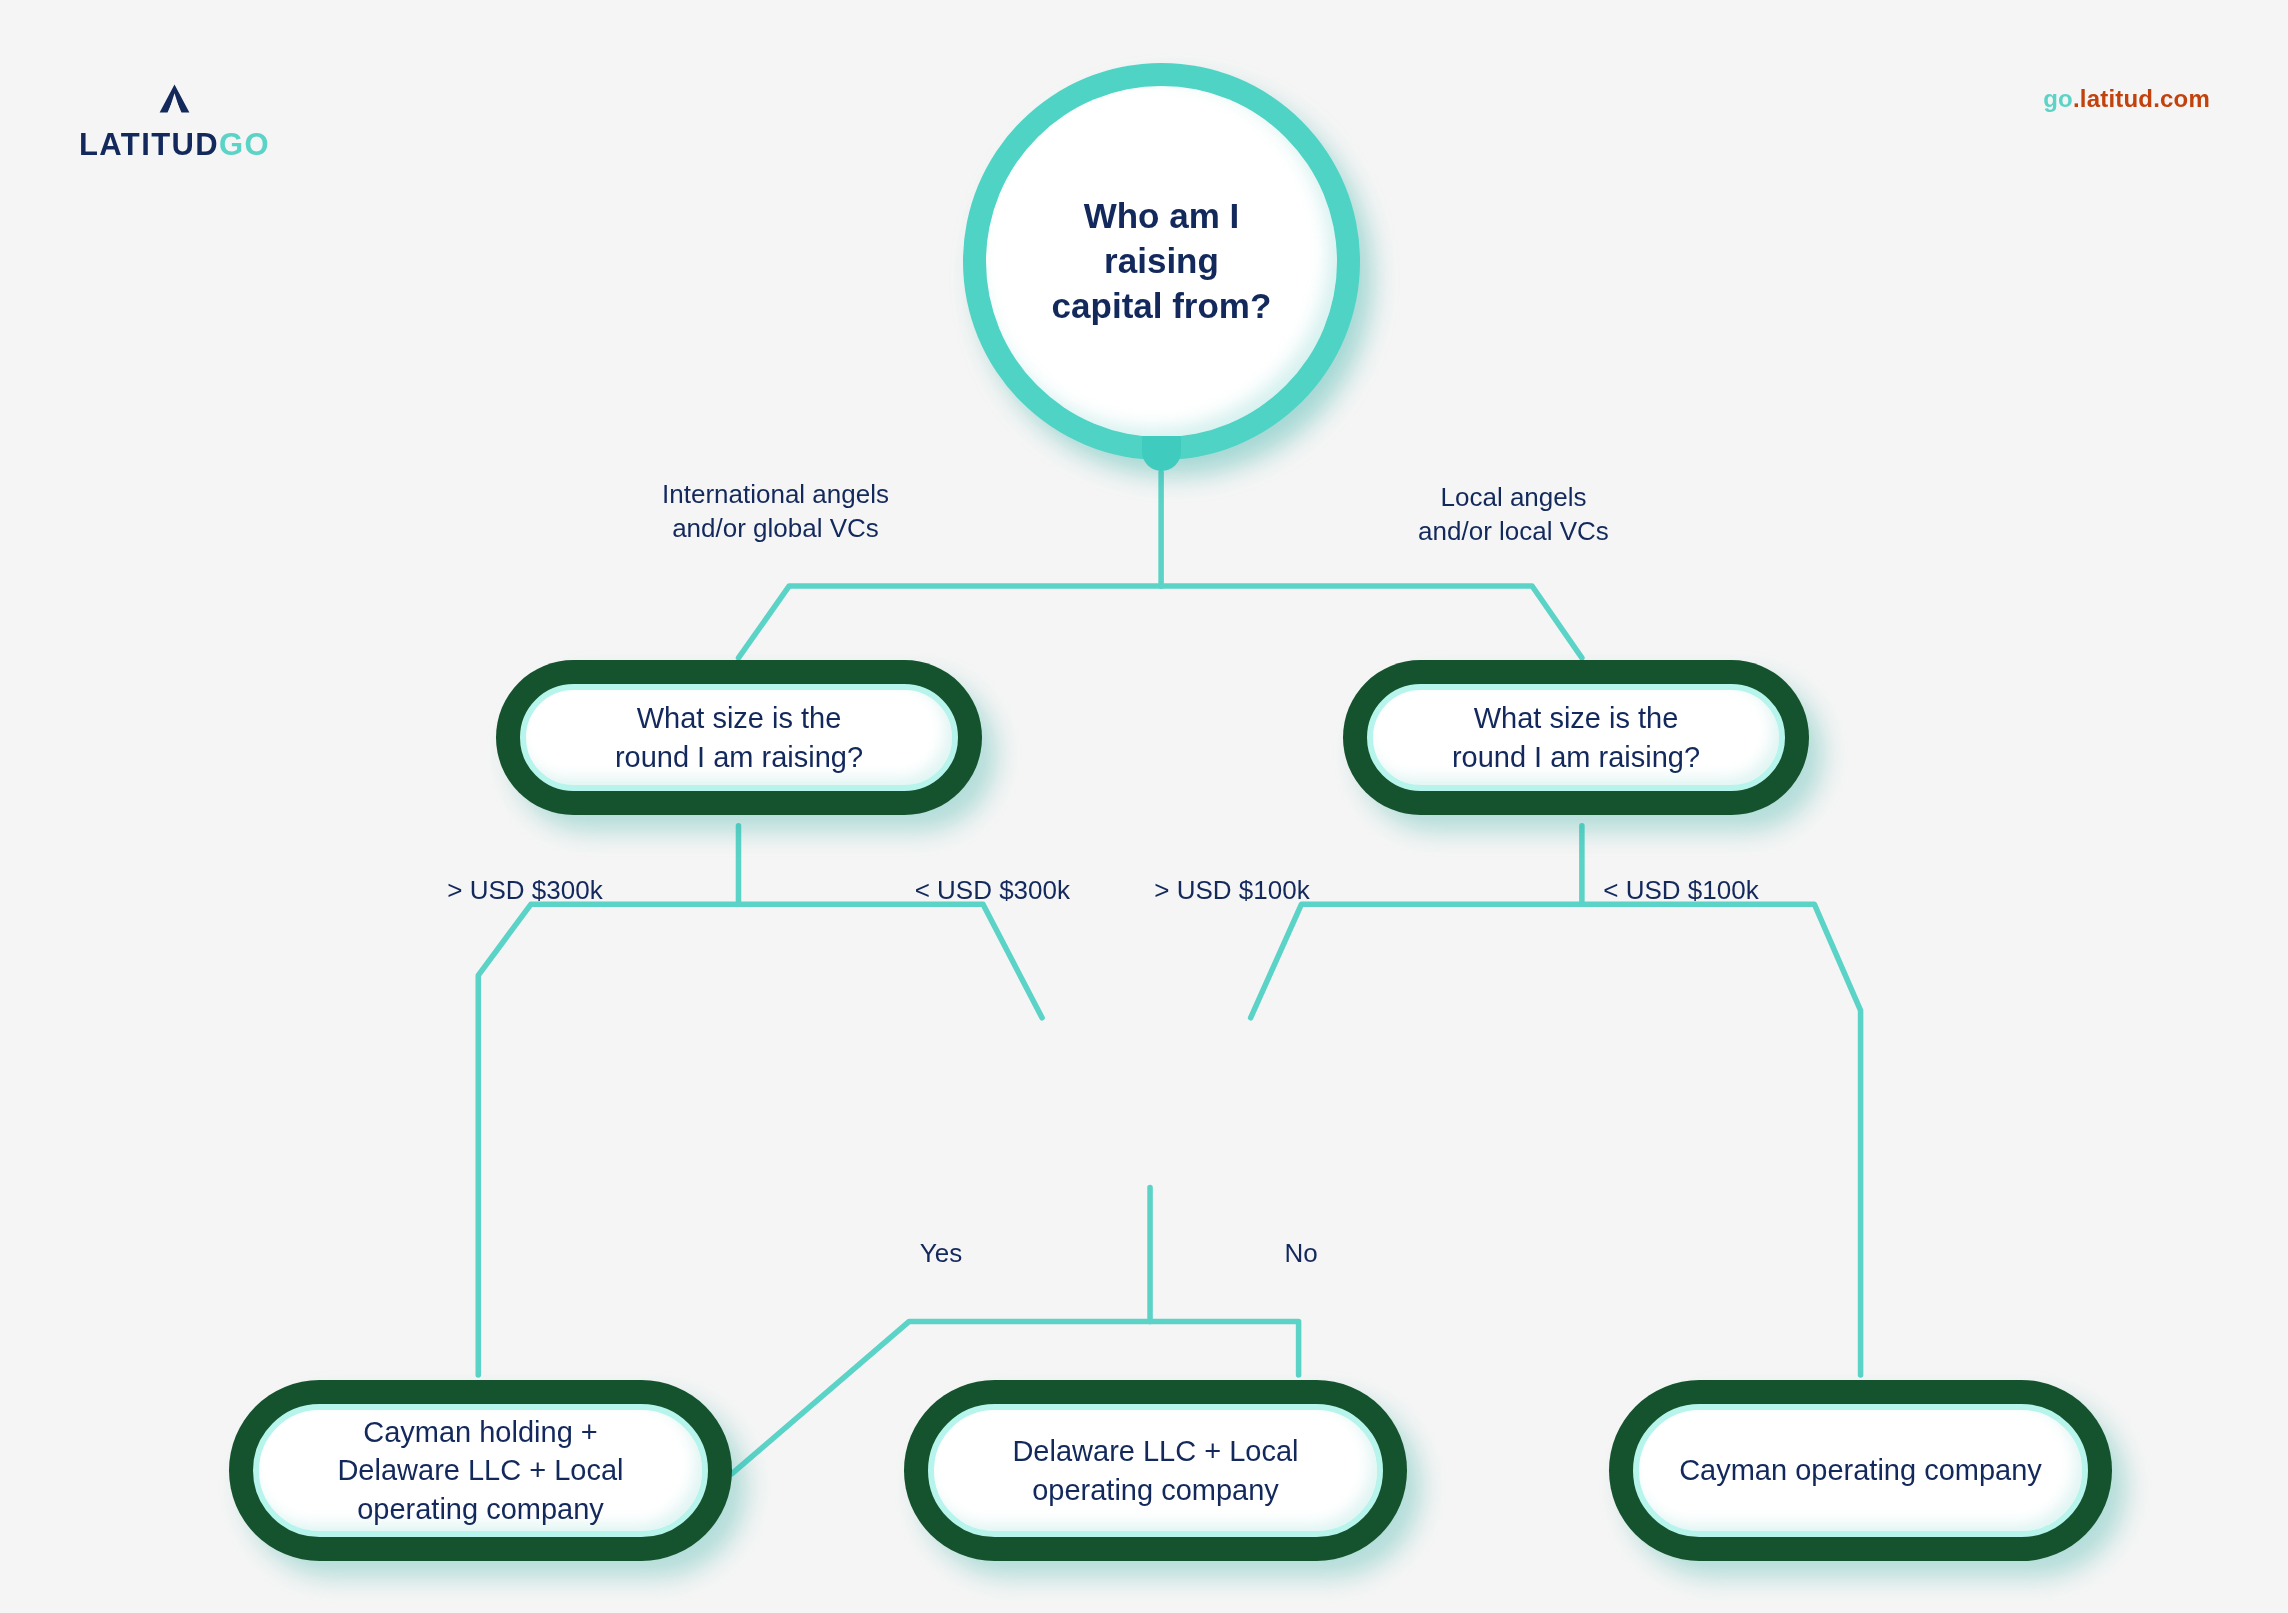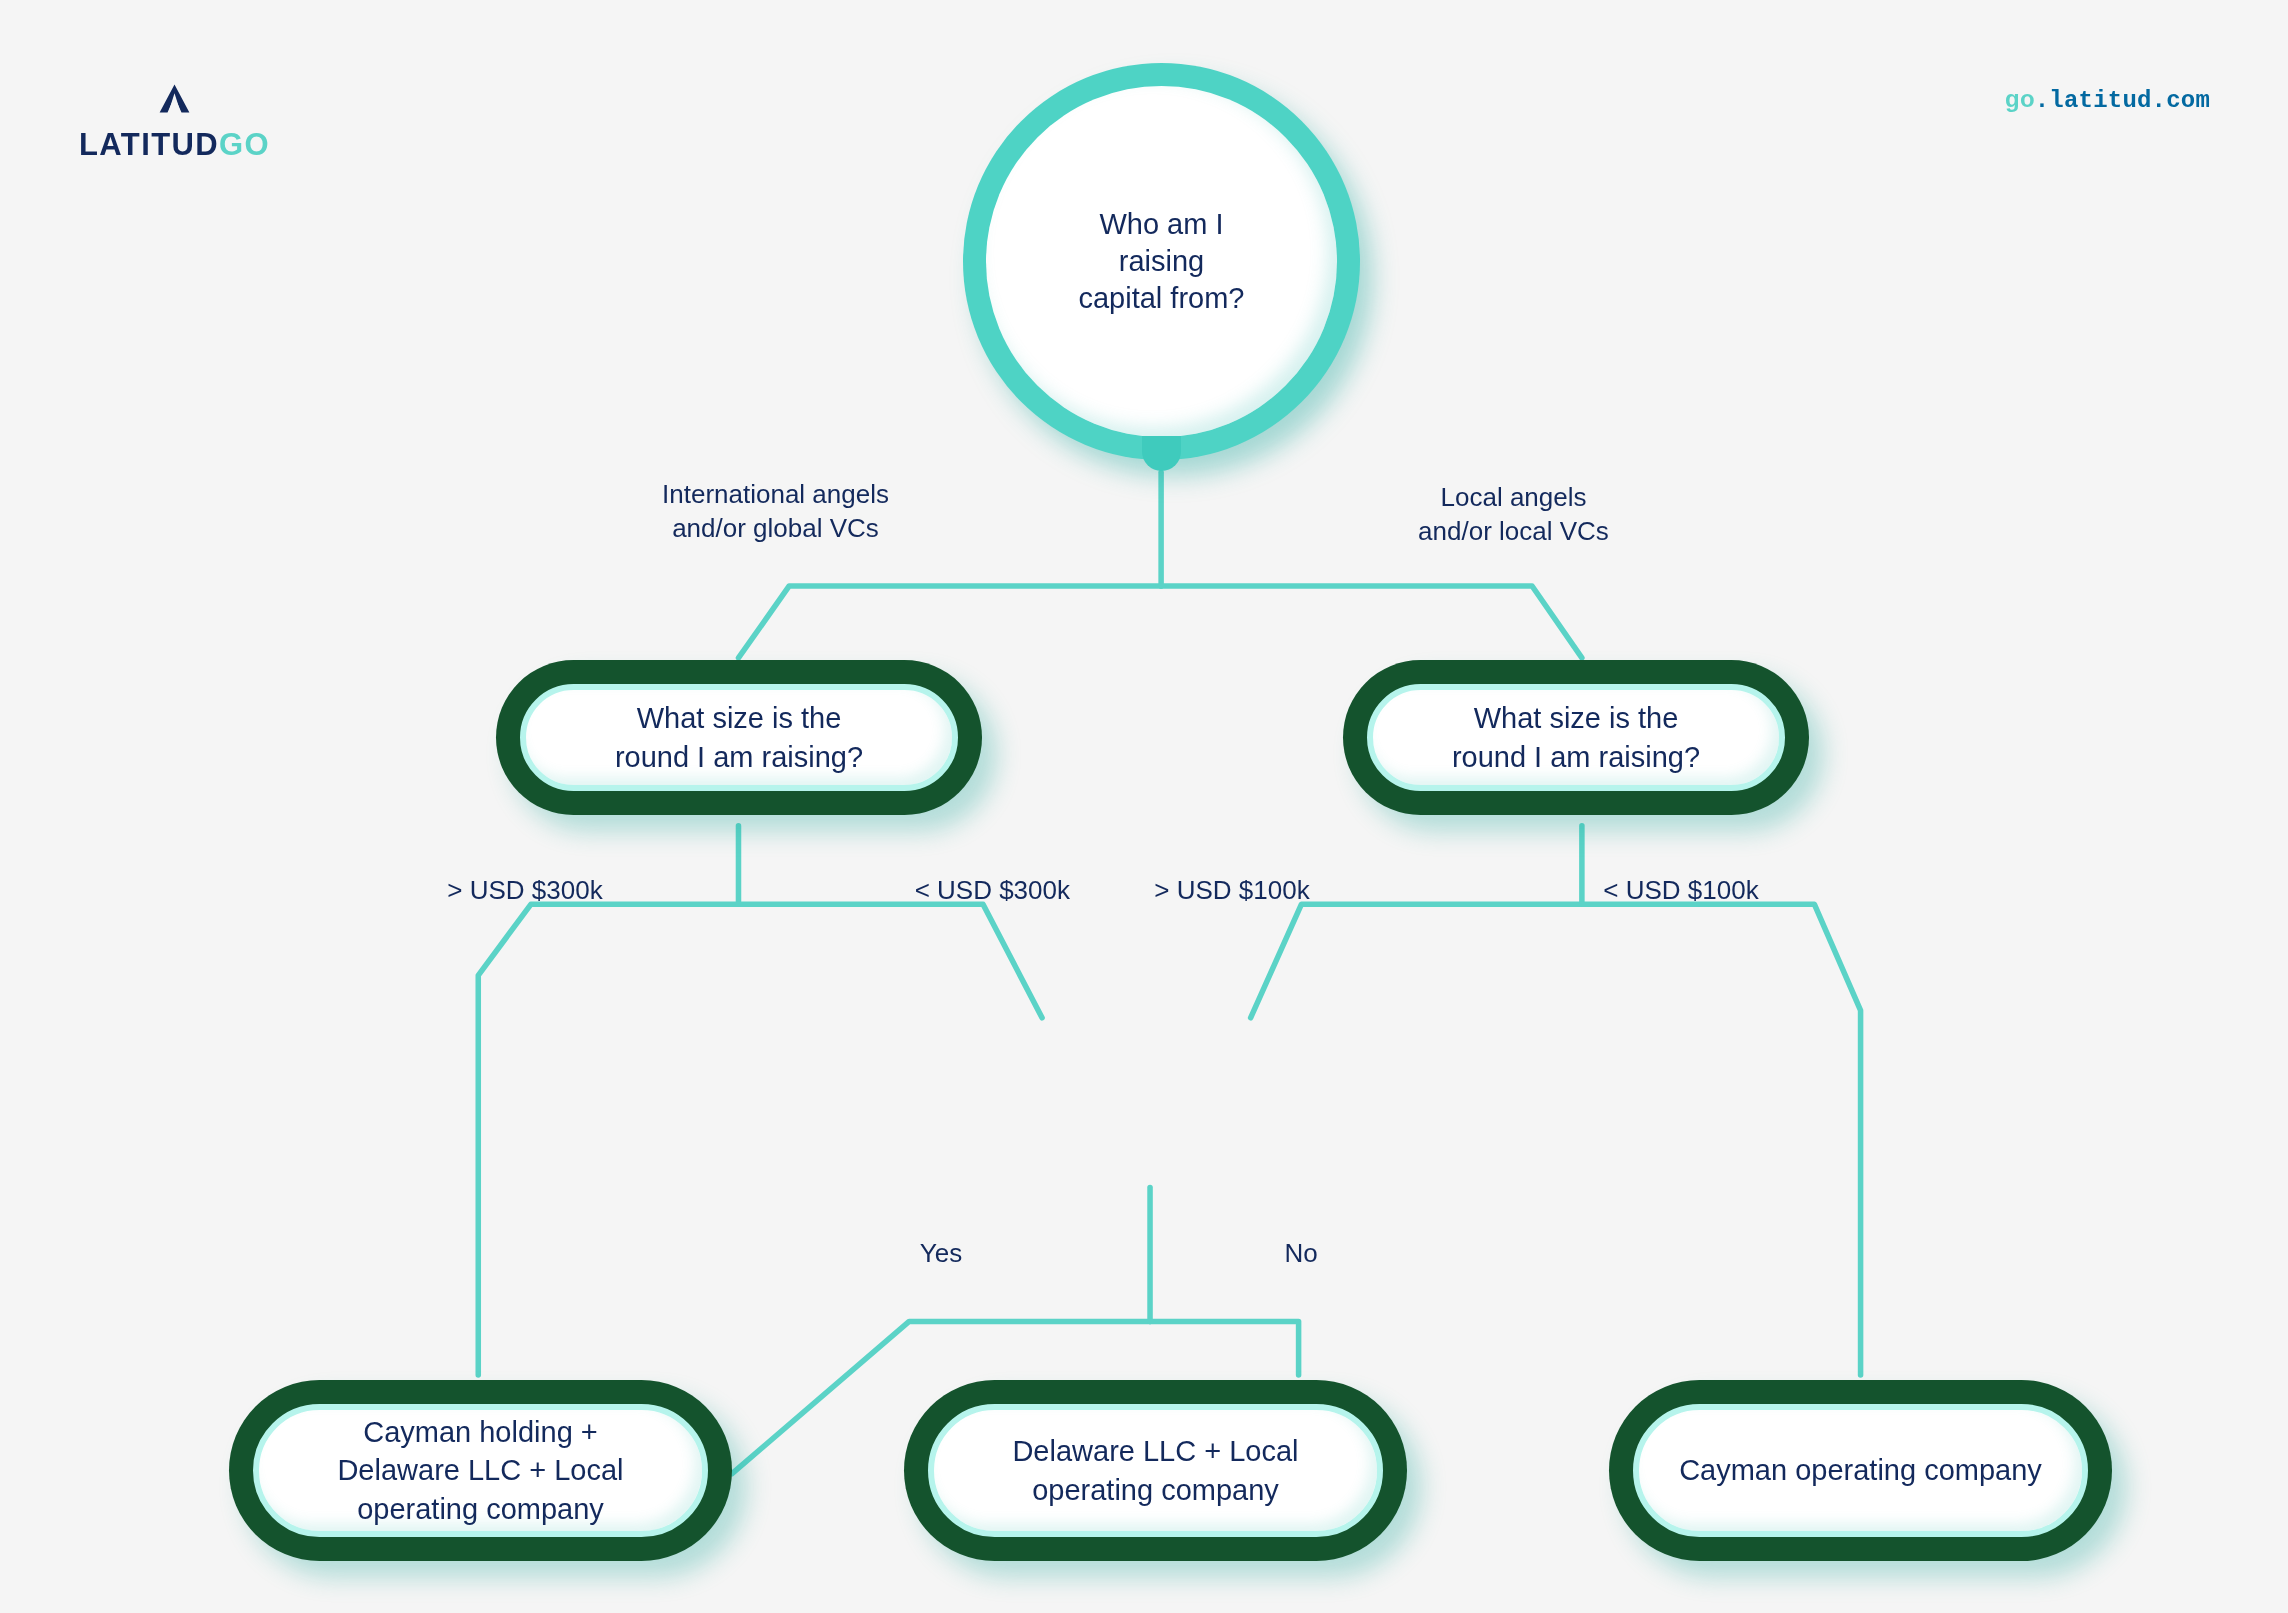--- a/index.html
+++ b/index.html
@@ -43,21 +43,21 @@
   #site-url {
     position: absolute;
     right: 79px;
     top: 85px;
     font-size: 24px;
     font-weight: bold;
     letter-spacing: 0.2px;
     white-space: nowrap;
   }
   .url-go { color: #5bd3c7; }
-  .url-rest { color: #0369a1; font-family: Liberation Mono, monospace; }
+  .url-rest { color: #c2410c; }
 
   
   #links {
     position: absolute;
     left: 0; top: 0;
     width: 2289px;
     height: 1613px;
     pointer-events: none;
   }
 
@@ -85,22 +85,22 @@
     width: 351px;
     height: 351px;
     border-radius: 50%;
     background: #ffffff;
     display: flex;
     align-items: center;
     justify-content: center;
     box-shadow: inset -9.2px -9.2px 16.6px rgba(70,190,180,0.22);
   }
   #node-root .label {
-    font-size: 29px;
-    font-weight: normal;
+    font-size: 35px;
+    font-weight: bold;
     line-height: 1.28;
     white-space: pre-line;
   }
 
   
   #root-nub {
     position: absolute;
     left: 1142px;
     top: 436px;
     width: 39px;

